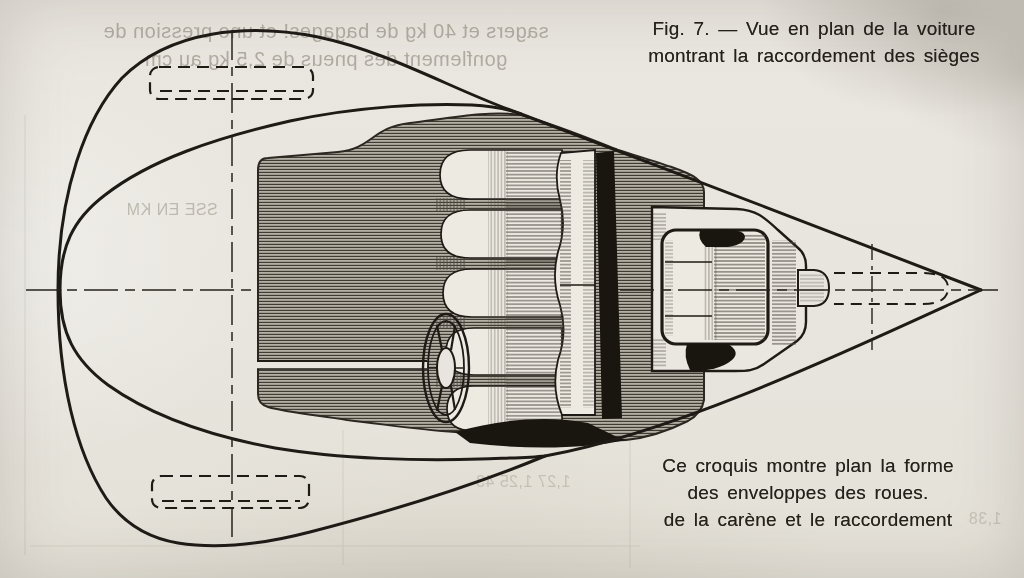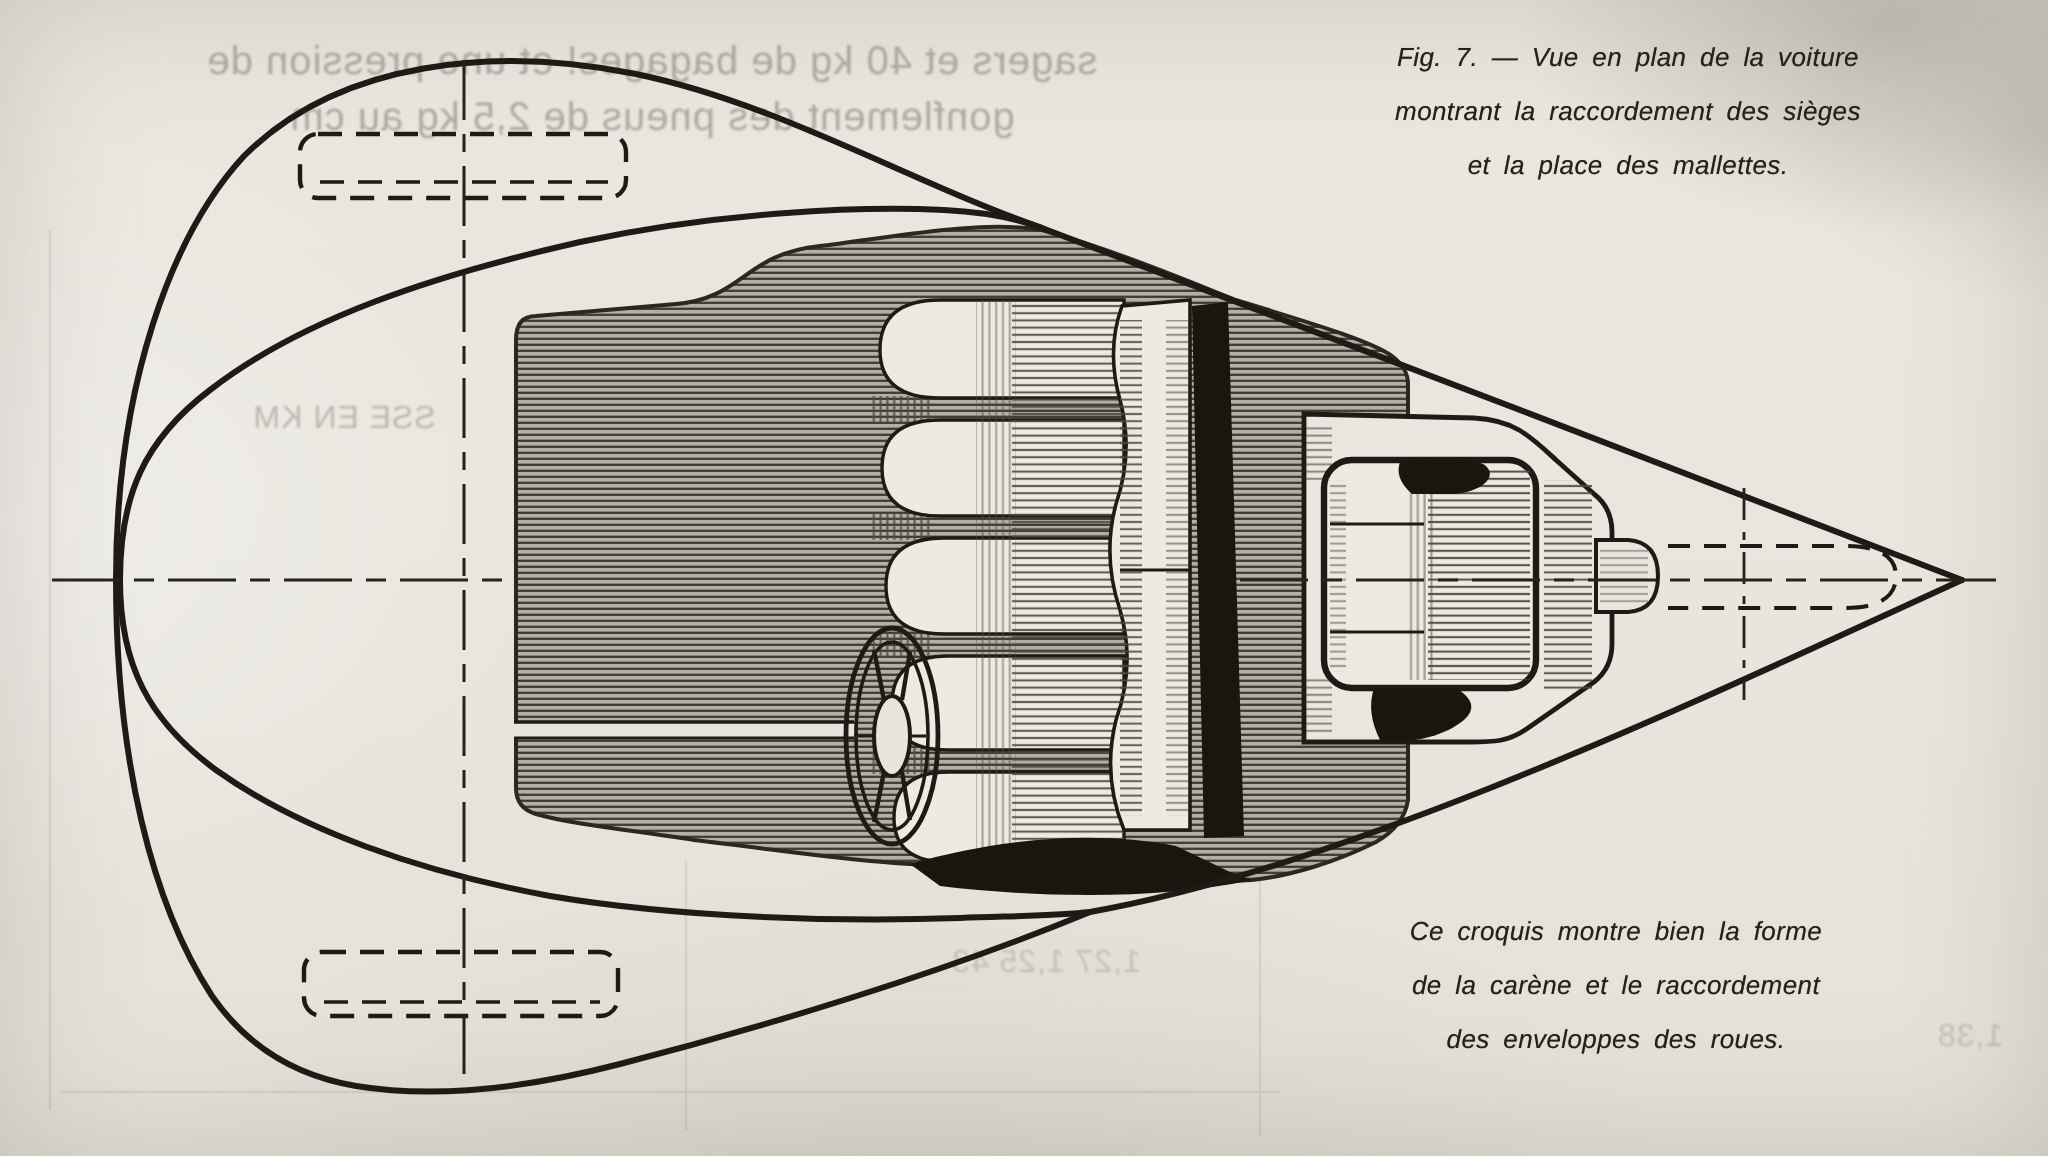--- a/index.html
+++ b/index.html
@@ -14,22 +14,21 @@
       radial-gradient(ellipse 400px 300px at 0% 45%, rgba(255,255,255,.35), rgba(255,255,255,0) 70%),
       radial-gradient(ellipse 500px 200px at 45% 100%, rgba(190,184,170,.25), rgba(190,184,170,0) 75%),
       linear-gradient(180deg,#eae7e0 0%,#e8e5de 55%,#e4e1d8 100%);
     box-shadow:inset 0 0 70px rgba(95,88,76,.22);
   }
   .drawing-svg{position:absolute;left:0;top:0;}
   
   .caption{
     position:absolute;
     color:#24211b;
-    font-style:italic;
-    font-size:13px;
+    font-size:19px;
     line-height:27px;
     letter-spacing:.2px;
     word-spacing:3px;
     text-align:center;
     font-weight:400;
     text-shadow:0 0 .4px rgba(36,33,27,.6);
   }
   .caption-top{left:612px;top:15px;width:404px;}
   .caption-bottom{left:596px;top:452px;width:424px;}
   
@@ -188,22 +187,21 @@
       <line x1="26" y1="290" x2="256" y2="290" stroke-width="1.6" stroke-dasharray="34 7 10 7"></line>
       <line x1="620" y1="290" x2="998" y2="290" stroke-width="1.6" stroke-dasharray="34 7 10 7"></line>
       <line x1="232" y1="30" x2="232" y2="542" stroke-width="1.5" stroke-dasharray="30 7 9 7"></line>
       <line x1="872" y1="244" x2="872" y2="350" stroke-width="1.4" stroke-dasharray="16 6 4 6"></line>
     </g>
   </svg>
 
   <div class="caption caption-top">
     <div>Fig. 7. — Vue en plan de la voiture</div>
     <div>montrant la raccordement des sièges</div>
-    <div>et la place des mallettes.</div>
   </div>
 
   <div class="caption caption-bottom">
-    <div>Ce croquis montre bien la forme</div>
+    <div>Ce croquis montre plan la forme</div>
+    <div>des enveloppes des roues.</div>
     <div>de la carène et le raccordement</div>
-    <div>des enveloppes des roues.</div>
   </div>
 
 </div>
 
 </body></html>

